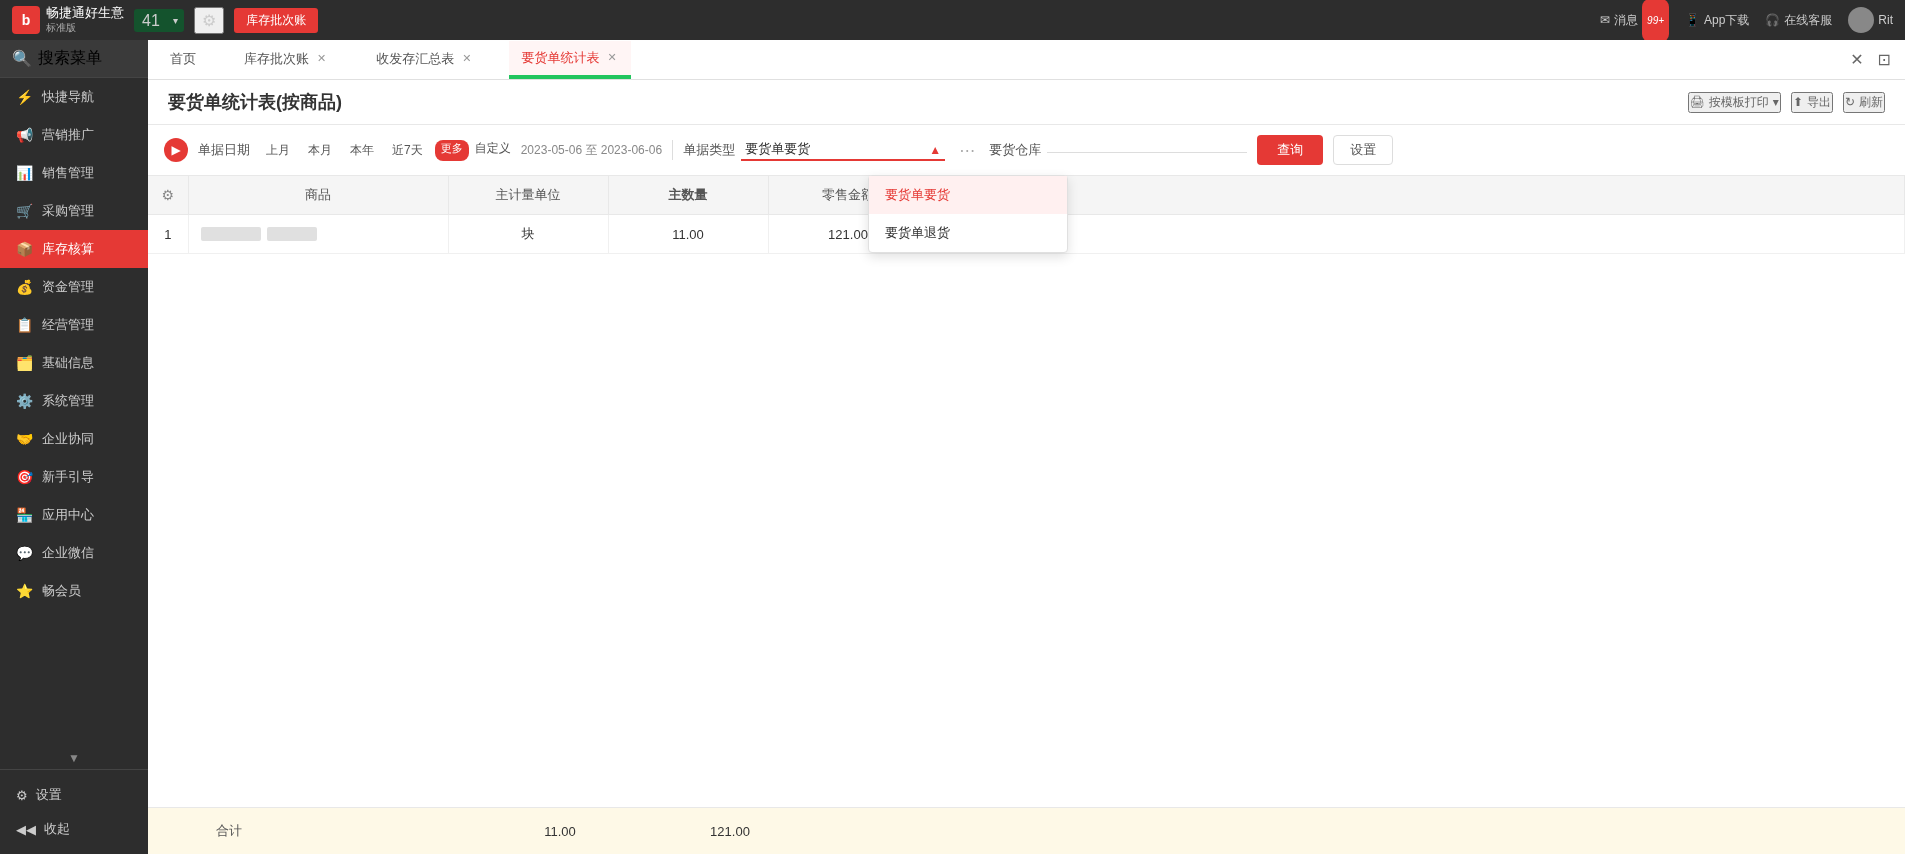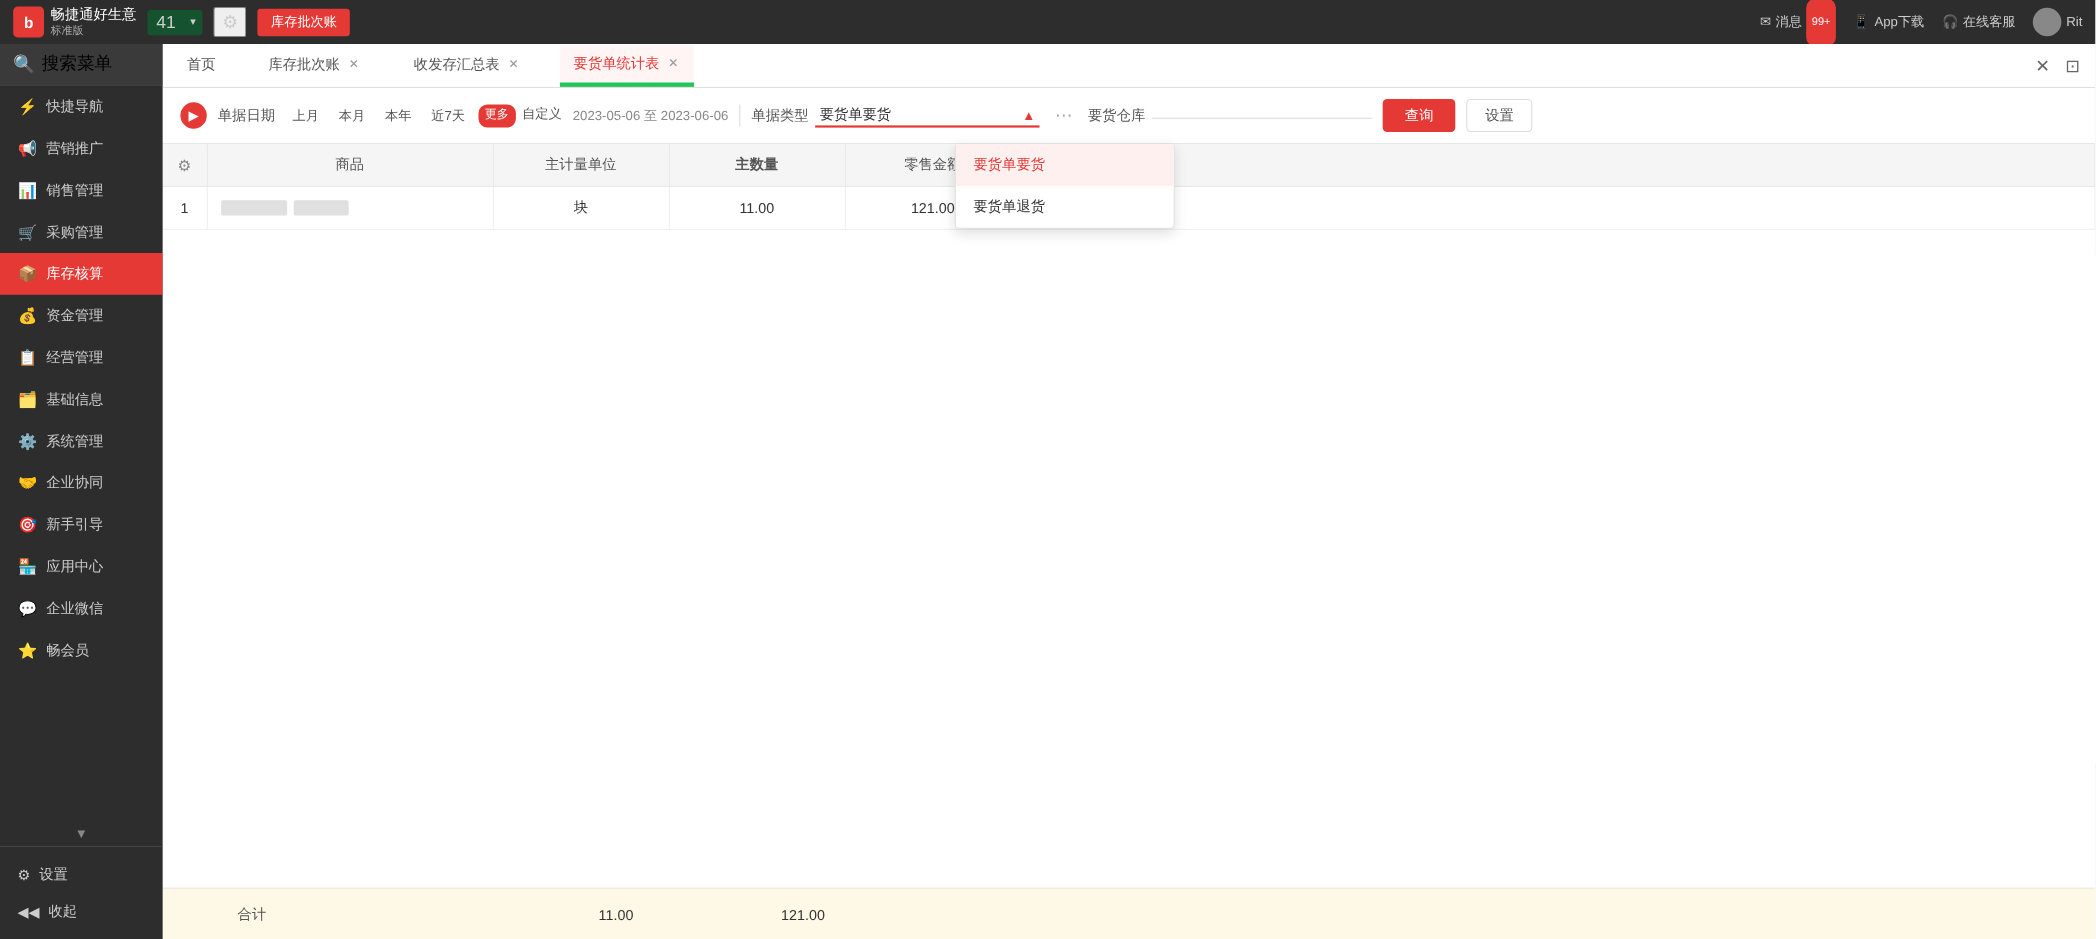--- a/index.html
+++ b/index.html
@@ -20,21 +20,21 @@
     .logo-icon { width: 28px; height: 28px; background: #e53935; border-radius: 4px; display: flex; align-items: center; justify-content: center; color: white; font-size: 14px; font-weight: bold; }
     .logo-text { color: #fff; font-size: 13px; line-height: 1.2; }
     .logo-sub { color: #aaa; font-size: 10px; }
     .store-selector { background: #14532d; border: none; color: #ccc; padding: 3px 24px 3px 8px; border-radius: 3px; font-size: 16px; cursor: pointer; appearance: none; position: relative; }
     .store-selector-wrap { position: relative; display: flex; align-items: center; }
     .store-selector-wrap::after { content: "▾"; color: #ccc; position: absolute; right: 6px; font-size: 10px; pointer-events: none; }
     .settings-icon-btn { color: #ccc; font-size: 16px; cursor: pointer; padding: 2px 6px; }
     .trial-btn { background: #e53935; color: white; border: none; padding: 4px 12px; border-radius: 3px; font-size: 12px; cursor: pointer; }
     .top-header-right { display: flex; align-items: center; gap: 16px; }
     .header-action { display: flex; align-items: center; gap: 4px; color: #ccc; font-size: 12px; cursor: pointer; }
-    .badge { background: #e53935; color: white; border-radius: 8px; padding: 16px 5px; font-size: 10px; }
+    .badge { background: #e53935; color: white; border-radius: 8px; padding: 16px 5px; font-size: 10px; font-style: italic; }
     .avatar { width: 26px; height: 26px; background: #888; border-radius: 50%; }
 
     
     .main-layout { display: flex; flex: 1; overflow: hidden; }
 
     
     .sidebar { width: 148px; background: #2d2d2d; display: flex; flex-direction: column; flex-shrink: 0; }
     .sidebar-scroll { flex: 1; overflow-y: auto; }
     .sidebar-scroll::-webkit-scrollbar { width: 4px; }
     .sidebar-scroll::-webkit-scrollbar-thumb { background: #555; }
@@ -253,20 +253,38 @@
         <span class="tab-close">✕</span>
       </div>
       <div class="tab-bar-actions">
         <span class="tab-bar-action-btn">✕</span>
         <span class="tab-bar-action-btn">⊡</span>
       </div>
     </div>
 
     <div class="page-content">
 
+      <div class="page-header">
+        <span class="page-title">要货单统计表(按商品)</span>
+        <div class="page-header-actions">
+          <button class="btn-print">
+            <span>🖨</span>
+            <span>按模板打印</span>
+            <span>▾</span>
+          </button>
+          <button class="btn-export">
+            <span>⬆</span>
+            <span>导出</span>
+          </button>
+          <button class="btn-refresh">
+            <span>↻</span>
+            <span>刷新</span>
+          </button>
+        </div>
+      </div>
 
       <div class="filter-bar">
         <div class="filter-expand-btn">▶</div>
         <span class="filter-label">单据日期</span>
         <div class="date-shortcuts">
           <span class="date-btn">上月</span>
           <span class="date-btn">本月</span>
           <span class="date-btn">本年</span>
           <span class="date-btn">近7天</span>
           <span class="date-badge">更多</span>

